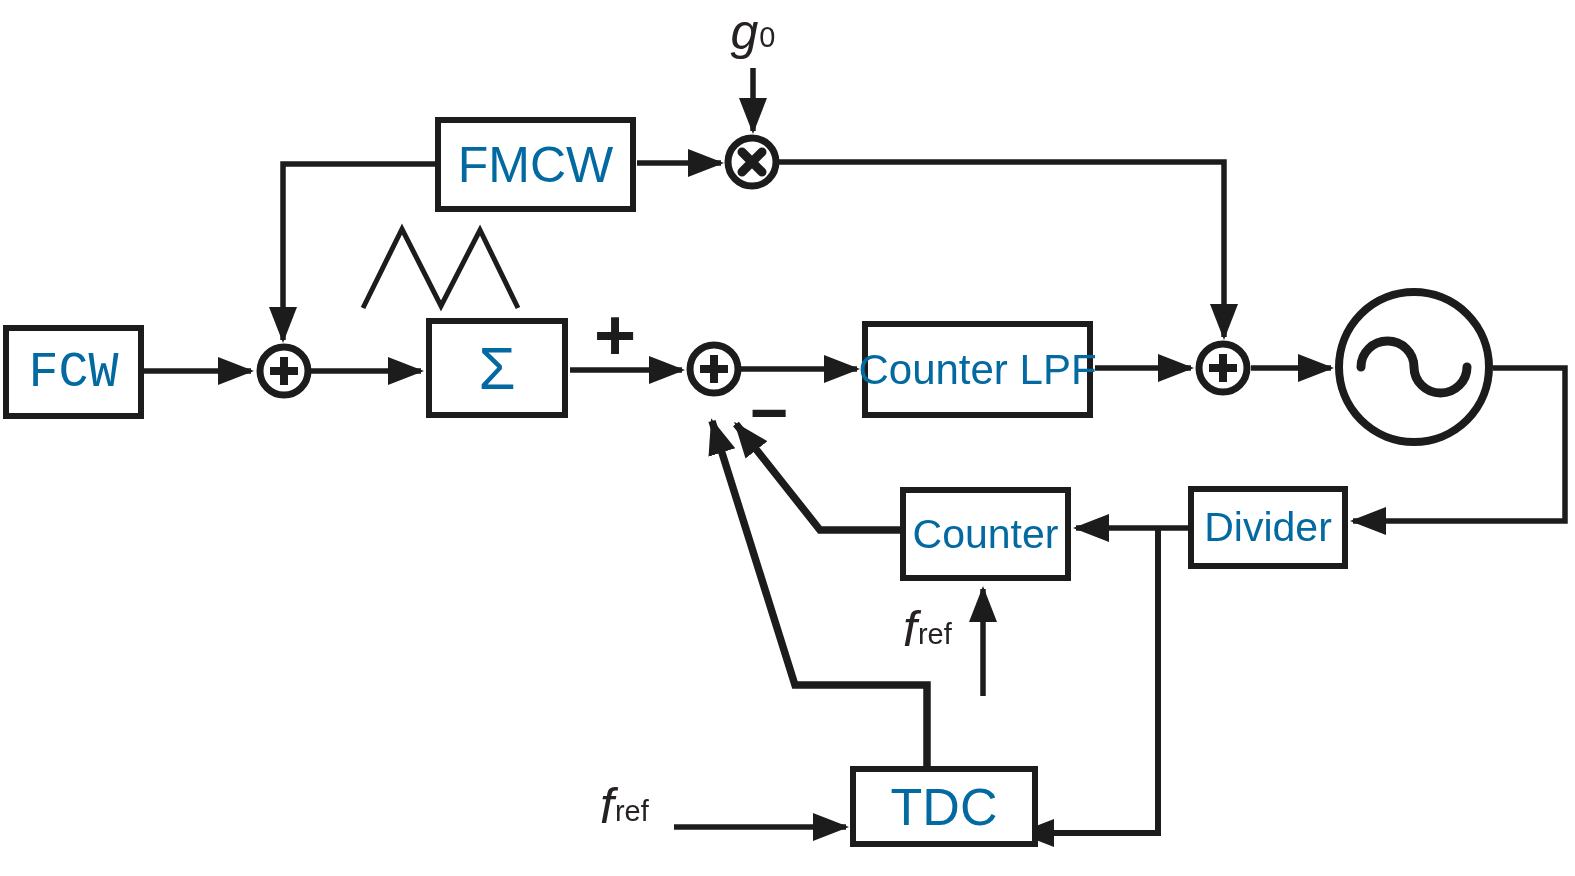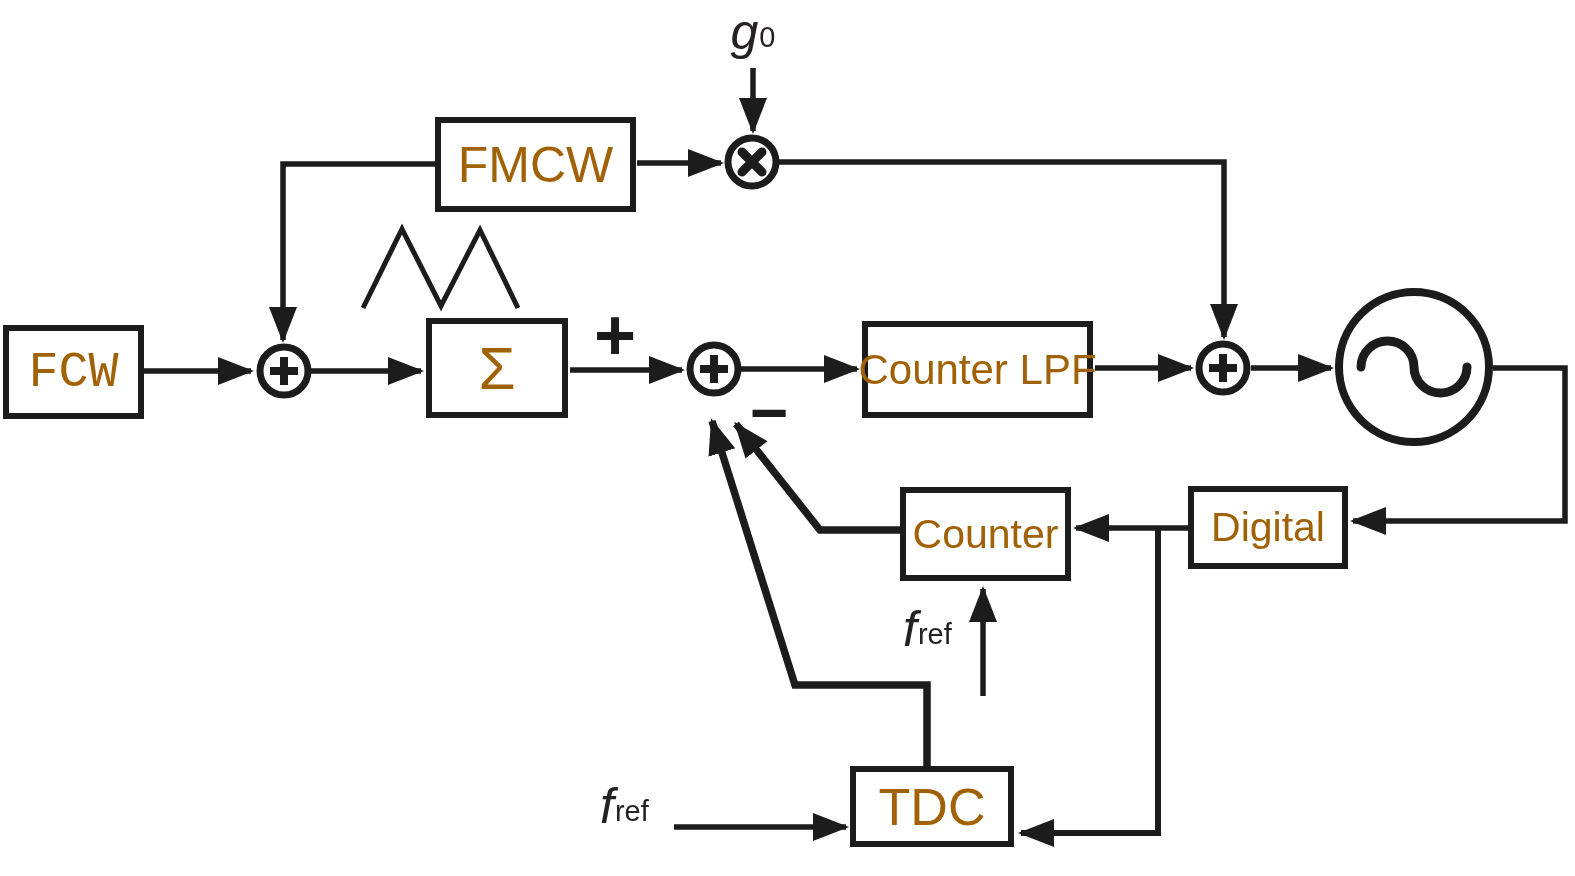--- a/index.html
+++ b/index.html
@@ -4,21 +4,21 @@
 <style>
   html,body{margin:0;padding:0;background:#ffffff;}
   .canvas{
     position:relative;width:1575px;height:876px;background:#ffffff;overflow:hidden;
     font-family:"Liberation Sans", sans-serif;color:#231f20;
   }
   .wires{position:absolute;left:0;top:0;width:1575px;height:876px;}
   .block{
     position:absolute;box-sizing:border-box;border:6px solid #1c1c1c;background:#ffffff;
     display:flex;align-items:center;justify-content:center;
-    color:#a16207;letter-spacing:0;white-space:nowrap;
+    color:#0369a1;letter-spacing:0;white-space:nowrap;
   }
   .lbl{position:absolute;color:#262223;white-space:nowrap;}
   .it{font-style:italic;}
   .subsc{font-size:0.58em;font-style:normal;position:relative;top:0.18em;margin-left:1px;}
   .sign{position:absolute;color:#1c1c1c;font-weight:700;display:flex;align-items:center;justify-content:center;}
 </style>
 </head>
 <body>
 
 <div class="canvas">
@@ -99,24 +99,24 @@
 
   <div class="block" style="left:862px;top:321px;width:231px;height:97px;font-size:42px;">
     <span>Counter LPF</span>
   </div>
 
   <div class="block" style="left:900px;top:487px;width:171px;height:94px;font-size:41px;">
     <span>Counter</span>
   </div>
 
   <div class="block" style="left:1188px;top:486px;width:160px;height:83px;font-size:41px;">
-    <span>Digital</span>
+    <span>Divider</span>
   </div>
 
-  <div class="block" style="left:850px;top:766px;width:164px;height:81px;font-size:52px;">
+  <div class="block" style="left:850px;top:766px;width:188px;height:81px;font-size:52px;">
     <span>TDC</span>
   </div>
 
   <div class="lbl" style="left:714px;top:0px;width:78px;height:64px;font-size:50px;display:flex;align-items:center;justify-content:center;">
     <span class="it">g</span>
       <span class="subsc">0</span>
   </div>
 
   <div class="lbl" style="left:903px;top:598px;width:80px;height:62px;font-size:50px;display:flex;align-items:center;">
     <span class="it">f</span>

